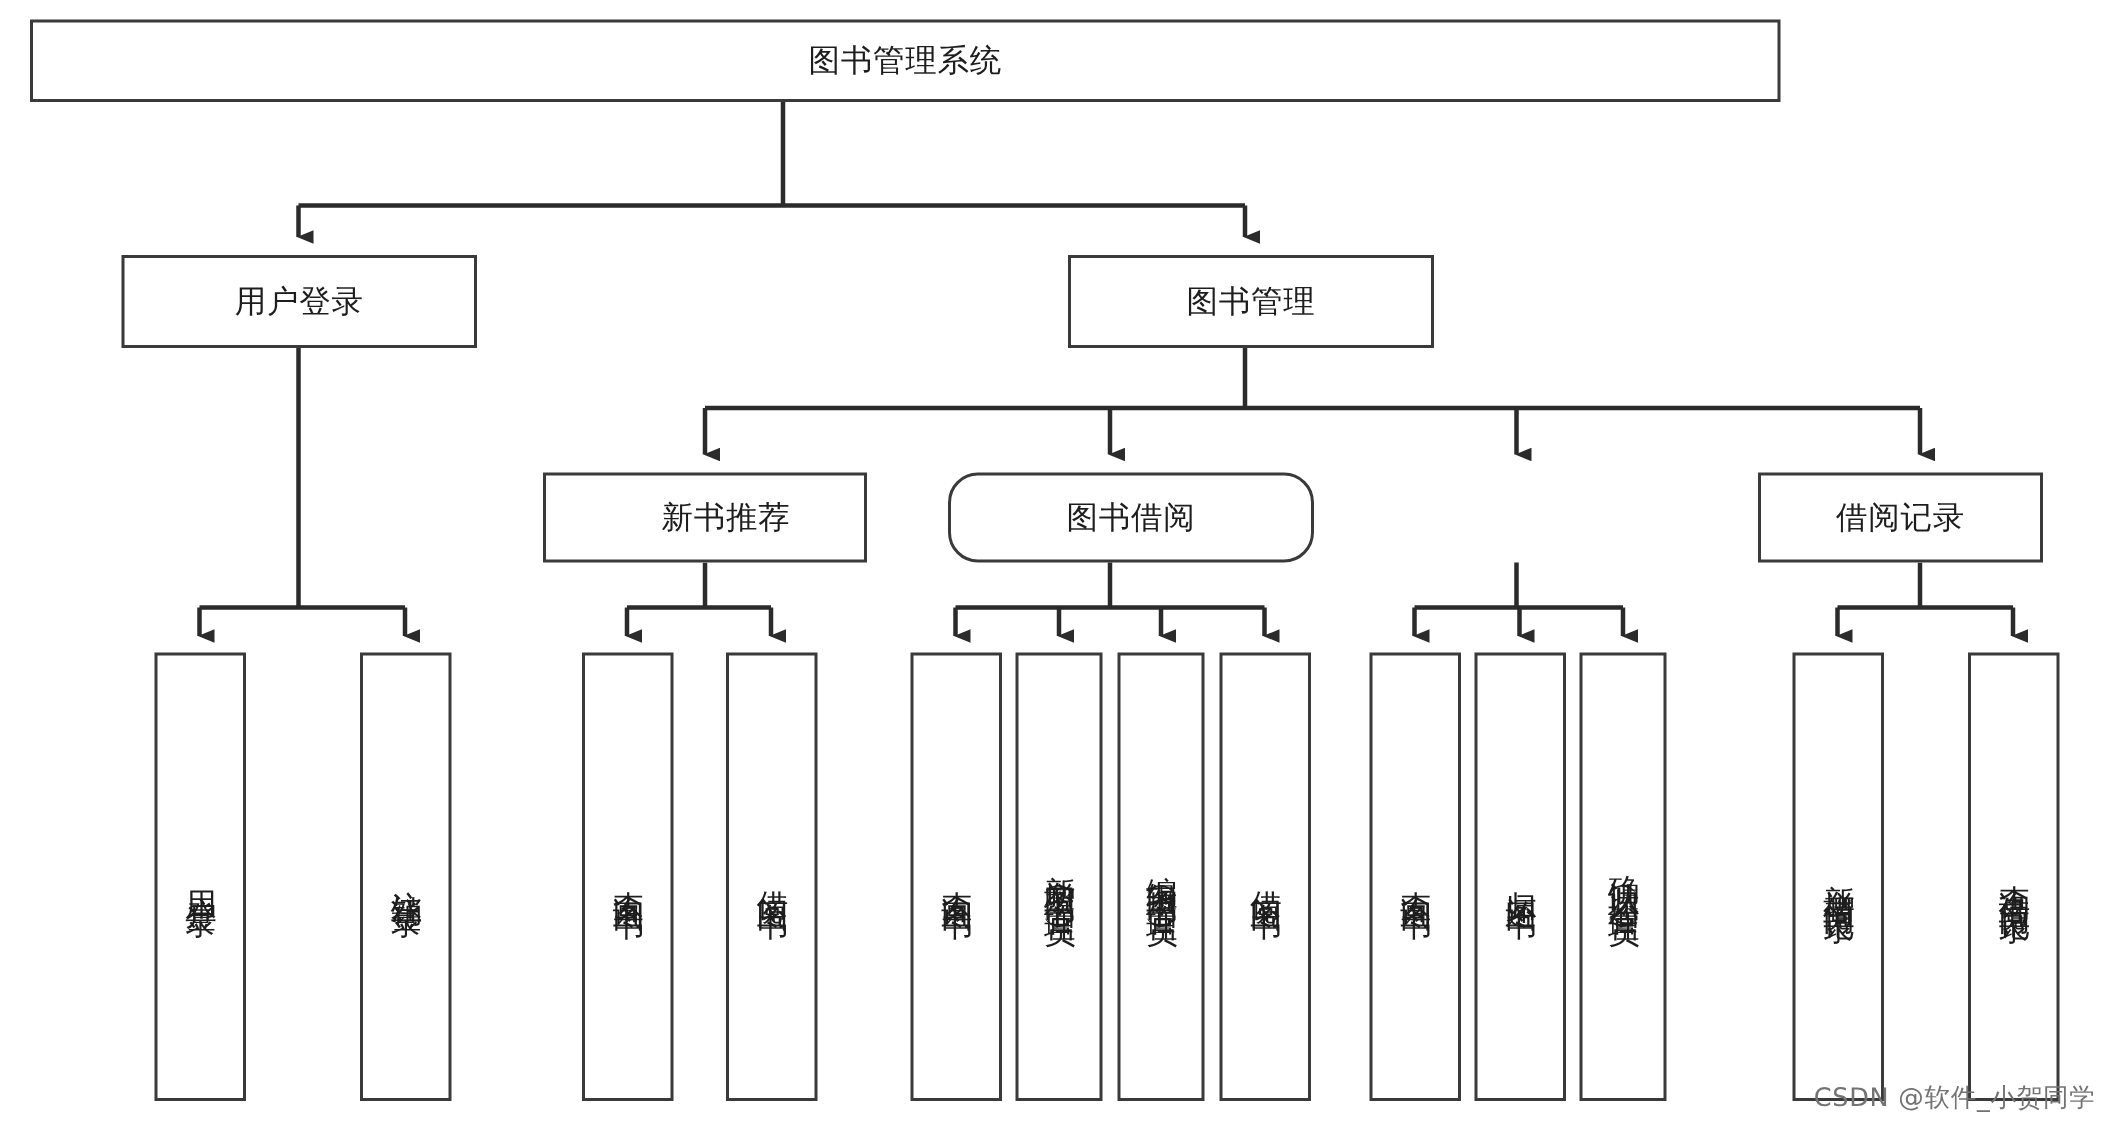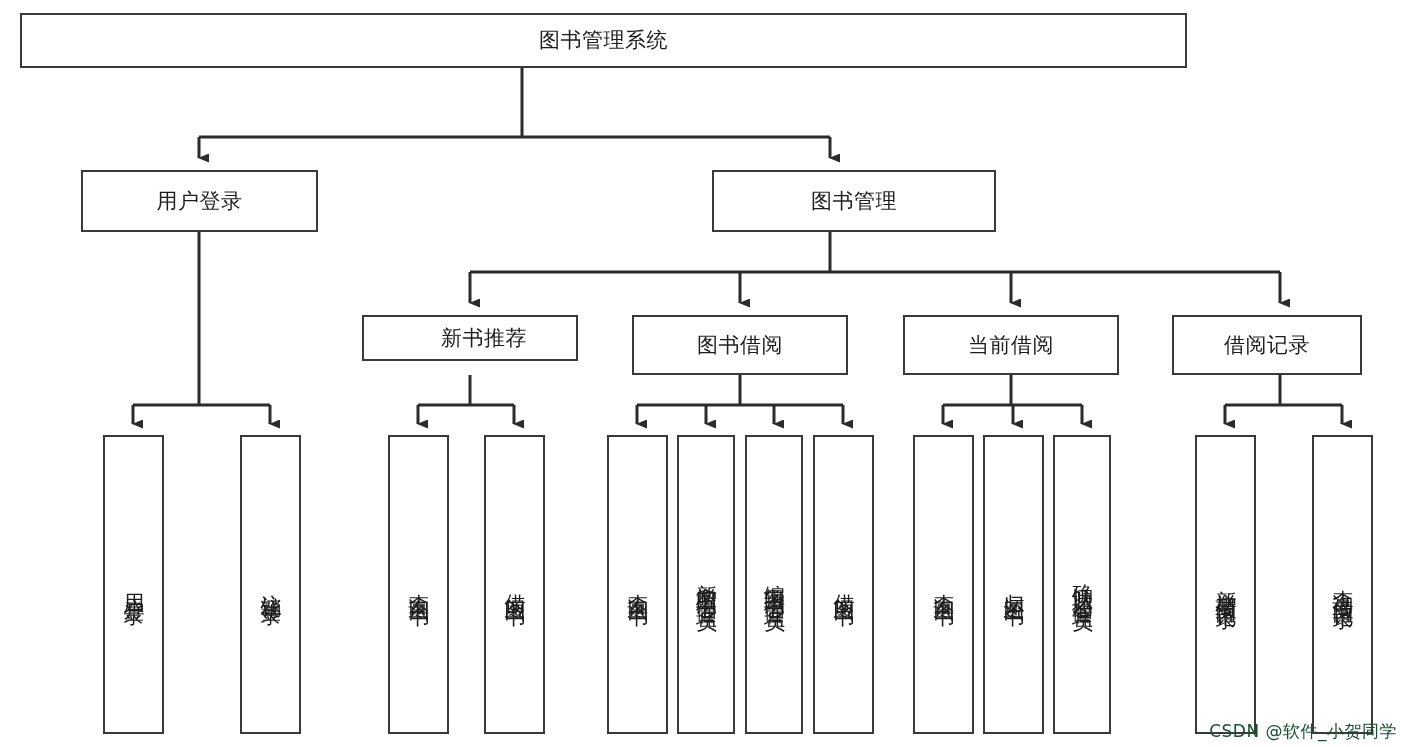--- a/index.html
+++ b/index.html
@@ -52,21 +52,21 @@
     letter-spacing: 4px;
     font-size: 21px;
     line-height: 1;
     max-height: 282px;
   }
   #watermark {
     position: absolute;
     right: 8px;
     bottom: 4px;
     font-size: 17px;
-    color: #14532d;
+    color: #737373;
     letter-spacing: 0.5px;
     white-space: nowrap;
   }
 </style>
 </head>
 <body>
 
 <div id="diagram-root">
 
   <svg id="flow-svg" viewBox="0 0 1405 747" xmlns="http://www.w3.org/2000/svg">
@@ -119,32 +119,29 @@
     </g>
   </svg>
 
   <div class="node-box" style="left:20px; top:13px; width:1167px; height:55px;">
     <span class="node-label">图书管理系统</span>
   </div>
 
   <div class="node-box" style="left:81px; top:170px; width:237px; height:62px;">
     <span class="node-label">用户登录</span>
   </div>
-  <div class="node-box" style="left:712px; top:170px; width:284px; height:62px;">
+  <div class="node-box" style="left:712px; top:170px; width:244px; height:62px;">
     <span class="node-label">图书管理</span>
   </div>
 
-  <div class="node-box" style="left:362px; top:315px; width:216px; height:46px;padding-left:28px;">
+  <div class="node-box" style="left:362px; top:315px; width:216px; height:60px;padding-left:28px;">
     <span class="node-label">新书推荐</span>
   </div>
-  <div class="node-box" style="left:632px; top:315px; width:216px; height:60px;">
+  <div class="node-box" style="left:632px; top:315px; width:244px; height:60px;border-radius:20px;">
     <span class="node-label">图书借阅</span>
-  </div>
-  <div class="node-box" style="left:903px; top:315px; width:216px; height:60px;">
-    <span class="node-label">当前借阅</span>
   </div>
   <div class="node-box" style="left:1172px; top:315px; width:190px; height:60px;">
     <span class="node-label">借阅记录</span>
   </div>
 
   <div class="node-box vertical" style="left:103px; top:435px; width:61px; height:299px;">
     <span class="node-label">用户登录</span>
   </div>
   <div class="node-box vertical" style="left:240px; top:435px; width:61px; height:299px;">
     <span class="node-label">注销登录</span>

